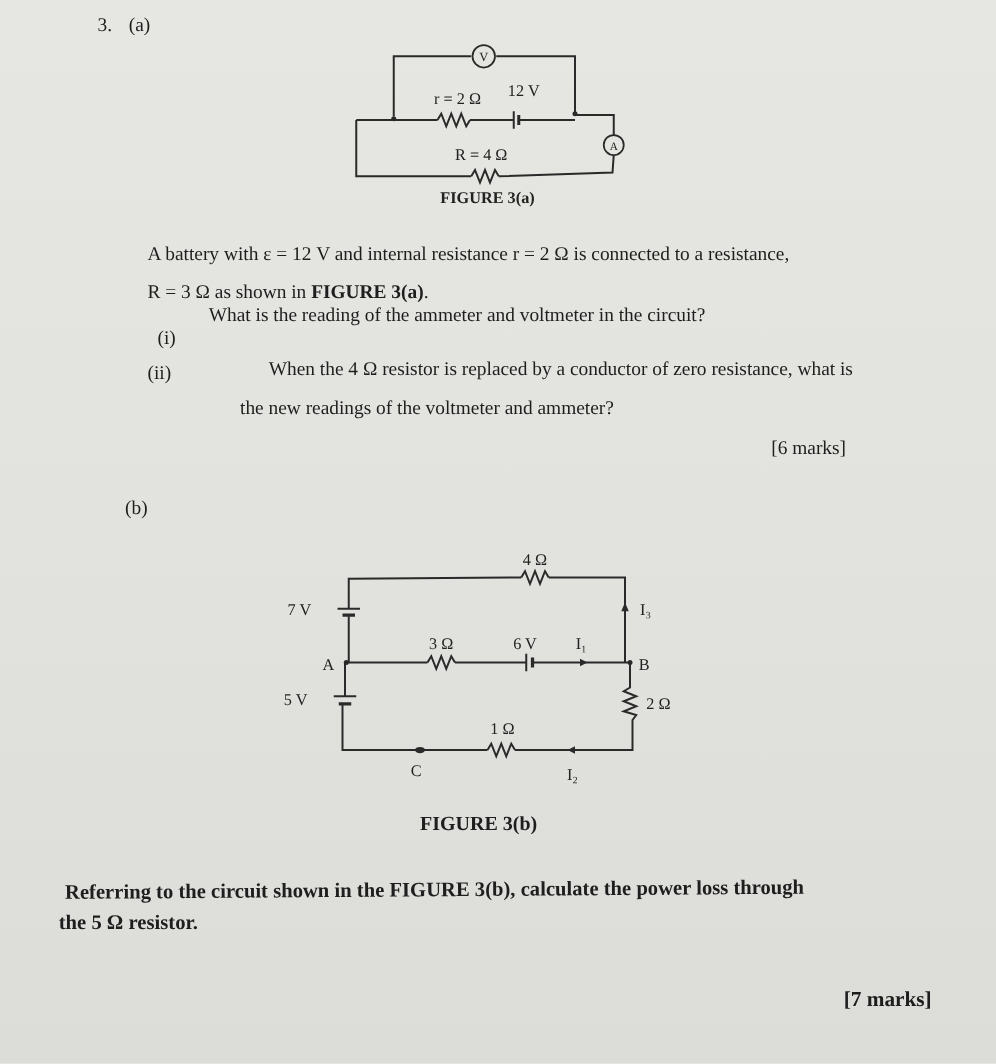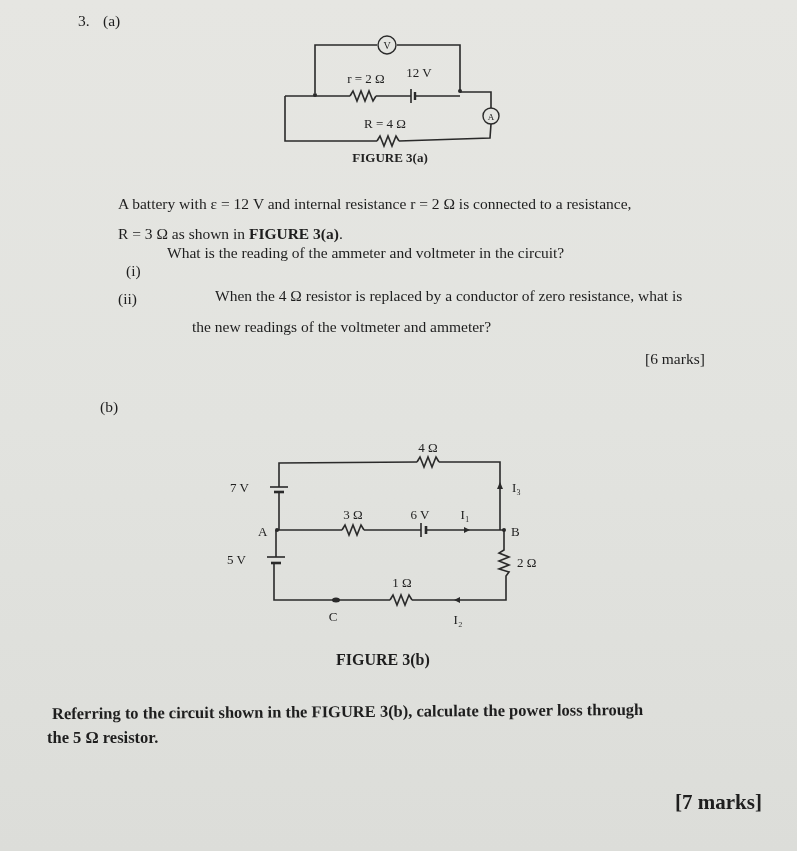--- a/index.html
+++ b/index.html
@@ -63,21 +63,21 @@
   <span>R = 3 Ω as shown in </span><span class="b">FIGURE 3(a)</span><span>.</span>
 </div>
 
 <div class="abs t" style="left:126px; top:262px;">(i)</div>
 <div class="abs t" style="left:167px; top:244px;">What is the reading of the ammeter and voltmeter in the circuit?</div>
 
 <div class="abs t" style="left:118px; top:290px;">(ii)</div>
 <div class="abs t" style="left:167px; top:287px;margin-left:48px;">When the 4 Ω resistor is replaced by a conductor of zero resistance, what is</div>
 <div class="abs t" style="left:167px; top:318px;margin-left:25px;">the new readings of the voltmeter and ammeter?</div>
 
-<div class="abs t" style="left:645px; top:350px;font-family:Liberation Serif, serif;">[6 marks]</div>
+<div class="abs t" style="left:617px; top:350px;font-family:Liberation Serif, serif;">[6 marks]</div>
 
 <div class="abs t" style="left:100px; top:398px;">(b)</div>
 
 <svg class="abs" style="left:220px; top:430px;" width="340" height="200">
   <g stroke="#2a2a2a" stroke-width="1.6" fill="none">
 
     <polyline points="59,57 59,33 197,32"></polyline>
     <polyline points="197,32 200,27 204,37 208,27 212,37 216,27 219,32"></polyline>
     <polyline points="219,32 280,32 280,100"></polyline>
     <line x1="59" y1="63" x2="59" y2="100"></line>
@@ -131,13 +131,13 @@
   <text x="238" y="194" font-size="13" text-anchor="middle">I₂</text>
 </svg>
 
 <div class="abs t b" style="left:336px; top:651px; font-size:16px;">FIGURE 3(b)</div>
 
 <div class="abs t b" style="left:52px; top:702px; font-size:16.5px; transform:rotate(-0.4deg);">
   <span>Referring to the circuit shown in the </span><span>FIGURE 3(b)</span><span>, calculate the power loss through</span>
 </div>
 <div class="abs t b" style="left:47px; top:728px; font-size:16.5px;">the 5 Ω resistor.</div>
 
-<div class="abs t b" style="left:675px; top:790px; font-size:21px;">[7 marks]</div>
+<div class="abs t b" style="left:675px; top:790px; font-size:17px;">[7 marks]</div>
 
 </body></html>

